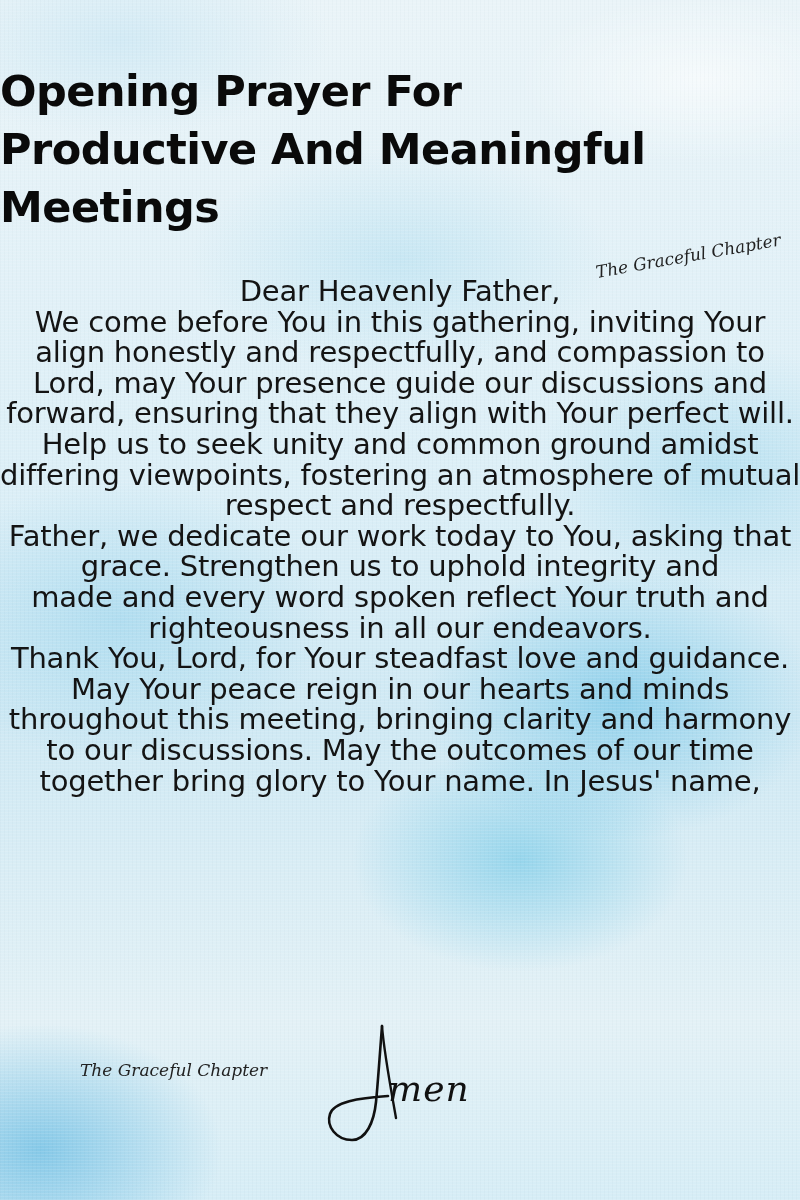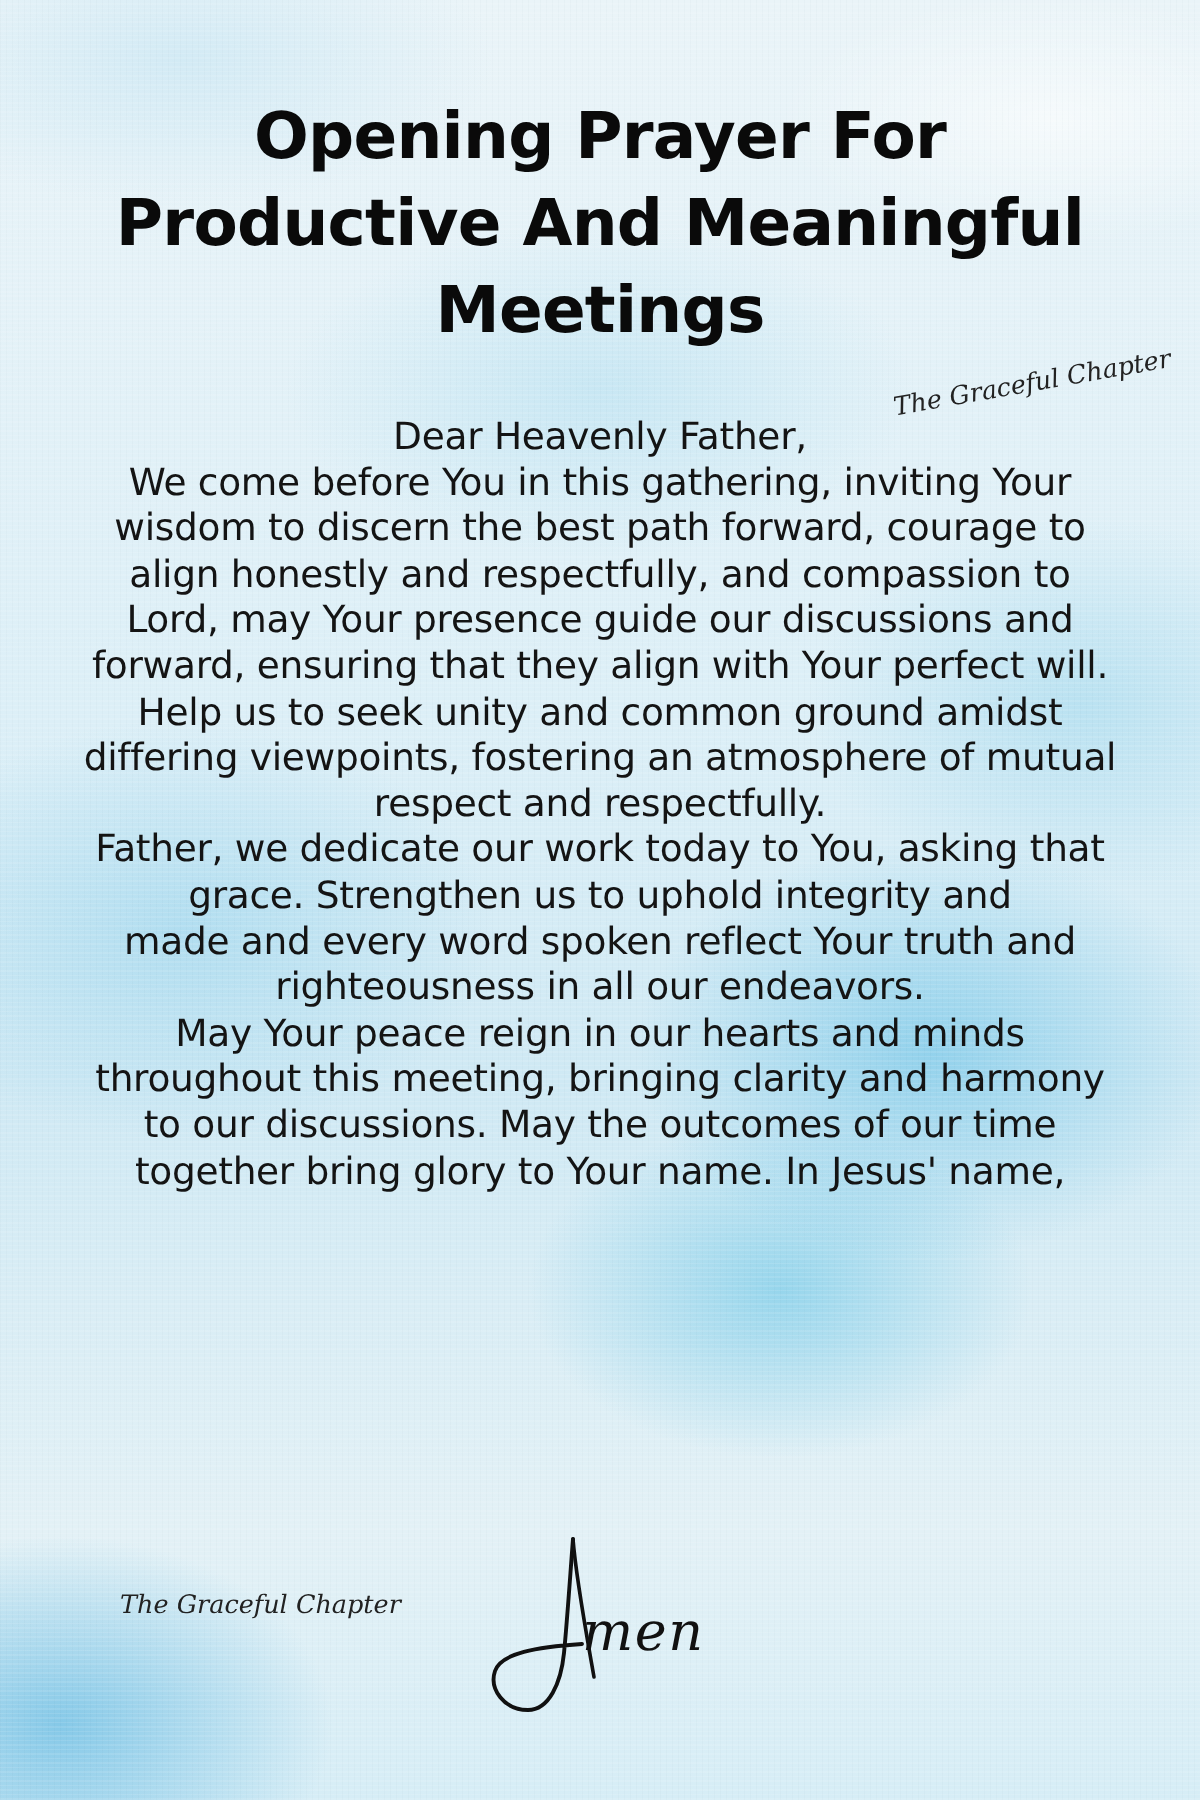--- a/index.html
+++ b/index.html
@@ -23,34 +23,34 @@
       linear-gradient(180deg, #eaf4f8 0%, #dceff7 40%, #cfe9f4 60%, #e3f1f6 85%, #d6edf6 100%);
   }
   .paper {
     position: absolute; inset: 0;
     background-image:
       repeating-linear-gradient(0deg, rgba(255,255,255,0.10) 0px, rgba(255,255,255,0.10) 1px, rgba(0,0,0,0) 1px, rgba(0,0,0,0) 3px),
       repeating-linear-gradient(90deg, rgba(0,40,60,0.02) 0px, rgba(0,40,60,0.02) 1px, rgba(0,0,0,0) 1px, rgba(0,0,0,0) 4px);
   }
   .title {
     position: absolute; left: 0; top: 62px; width: 800px;
-    text-align: center;
+    text-align: left;
     font-family: "DejaVu Sans", sans-serif;
     font-weight: bold;
     font-size: 43px; line-height: 58px;
     letter-spacing: -0.5px;
     color: #0a0a0a;
     margin: 0;
   }
   .title span { display: block; }
   .body {
     position: absolute; left: 0; top: 276px; width: 800px;
     text-align: center;
     font-family: "DejaVu Sans", sans-serif;
-    font-size: 25px; line-height: 30.6px;
+    font-size: 29px; line-height: 30.6px;
     letter-spacing: -0.2px;
     color: #141414;
   }
   .body .line { display: block; white-space: nowrap; }
   .watermark {
     position: absolute;
     font-family: "DejaVu Serif", serif;
     font-style: italic;
     font-size: 17px;
     color: #222;
@@ -78,31 +78,31 @@
   <span>Opening Prayer For</span>
   <span>Productive And Meaningful</span>
   <span>Meetings</span>
 </h1>
 
 <div class="watermark top">The Graceful Chapter</div>
 
 <div class="body">
   <span class="line">Dear Heavenly Father,</span>
   <span class="line">We come before You in this gathering, inviting Your</span>
-  <span class="line">wisdom to discern the best path forward, courage to</span>
   <span class="line">align honestly and respectfully, and compassion to</span>
   <span class="line">Lord, may Your presence guide our discussions and</span>
   <span class="line">forward, ensuring that they align with Your perfect will.</span>
   <span class="line">Help us to seek unity and common ground amidst</span>
   <span class="line">differing viewpoints, fostering an atmosphere of mutual</span>
   <span class="line">respect and respectfully.</span>
   <span class="line">Father, we dedicate our work today to You, asking that</span>
   <span class="line">grace. Strengthen us to uphold integrity and</span>
   <span class="line">made and every word spoken reflect Your truth and</span>
   <span class="line">righteousness in all our endeavors.</span>
+  <span class="line">Thank You, Lord, for Your steadfast love and guidance.</span>
   <span class="line">May Your peace reign in our hearts and minds</span>
   <span class="line">throughout this meeting, bringing clarity and harmony</span>
   <span class="line">to our discussions. May the outcomes of our time</span>
   <span class="line">together bring glory to Your name. In Jesus' name,</span>
 </div>
 
 <div class="watermark bottom">The Graceful Chapter</div>
 
 <div class="amen">
   <svg viewBox="0 0 160 125" xmlns="http://www.w3.org/2000/svg">

